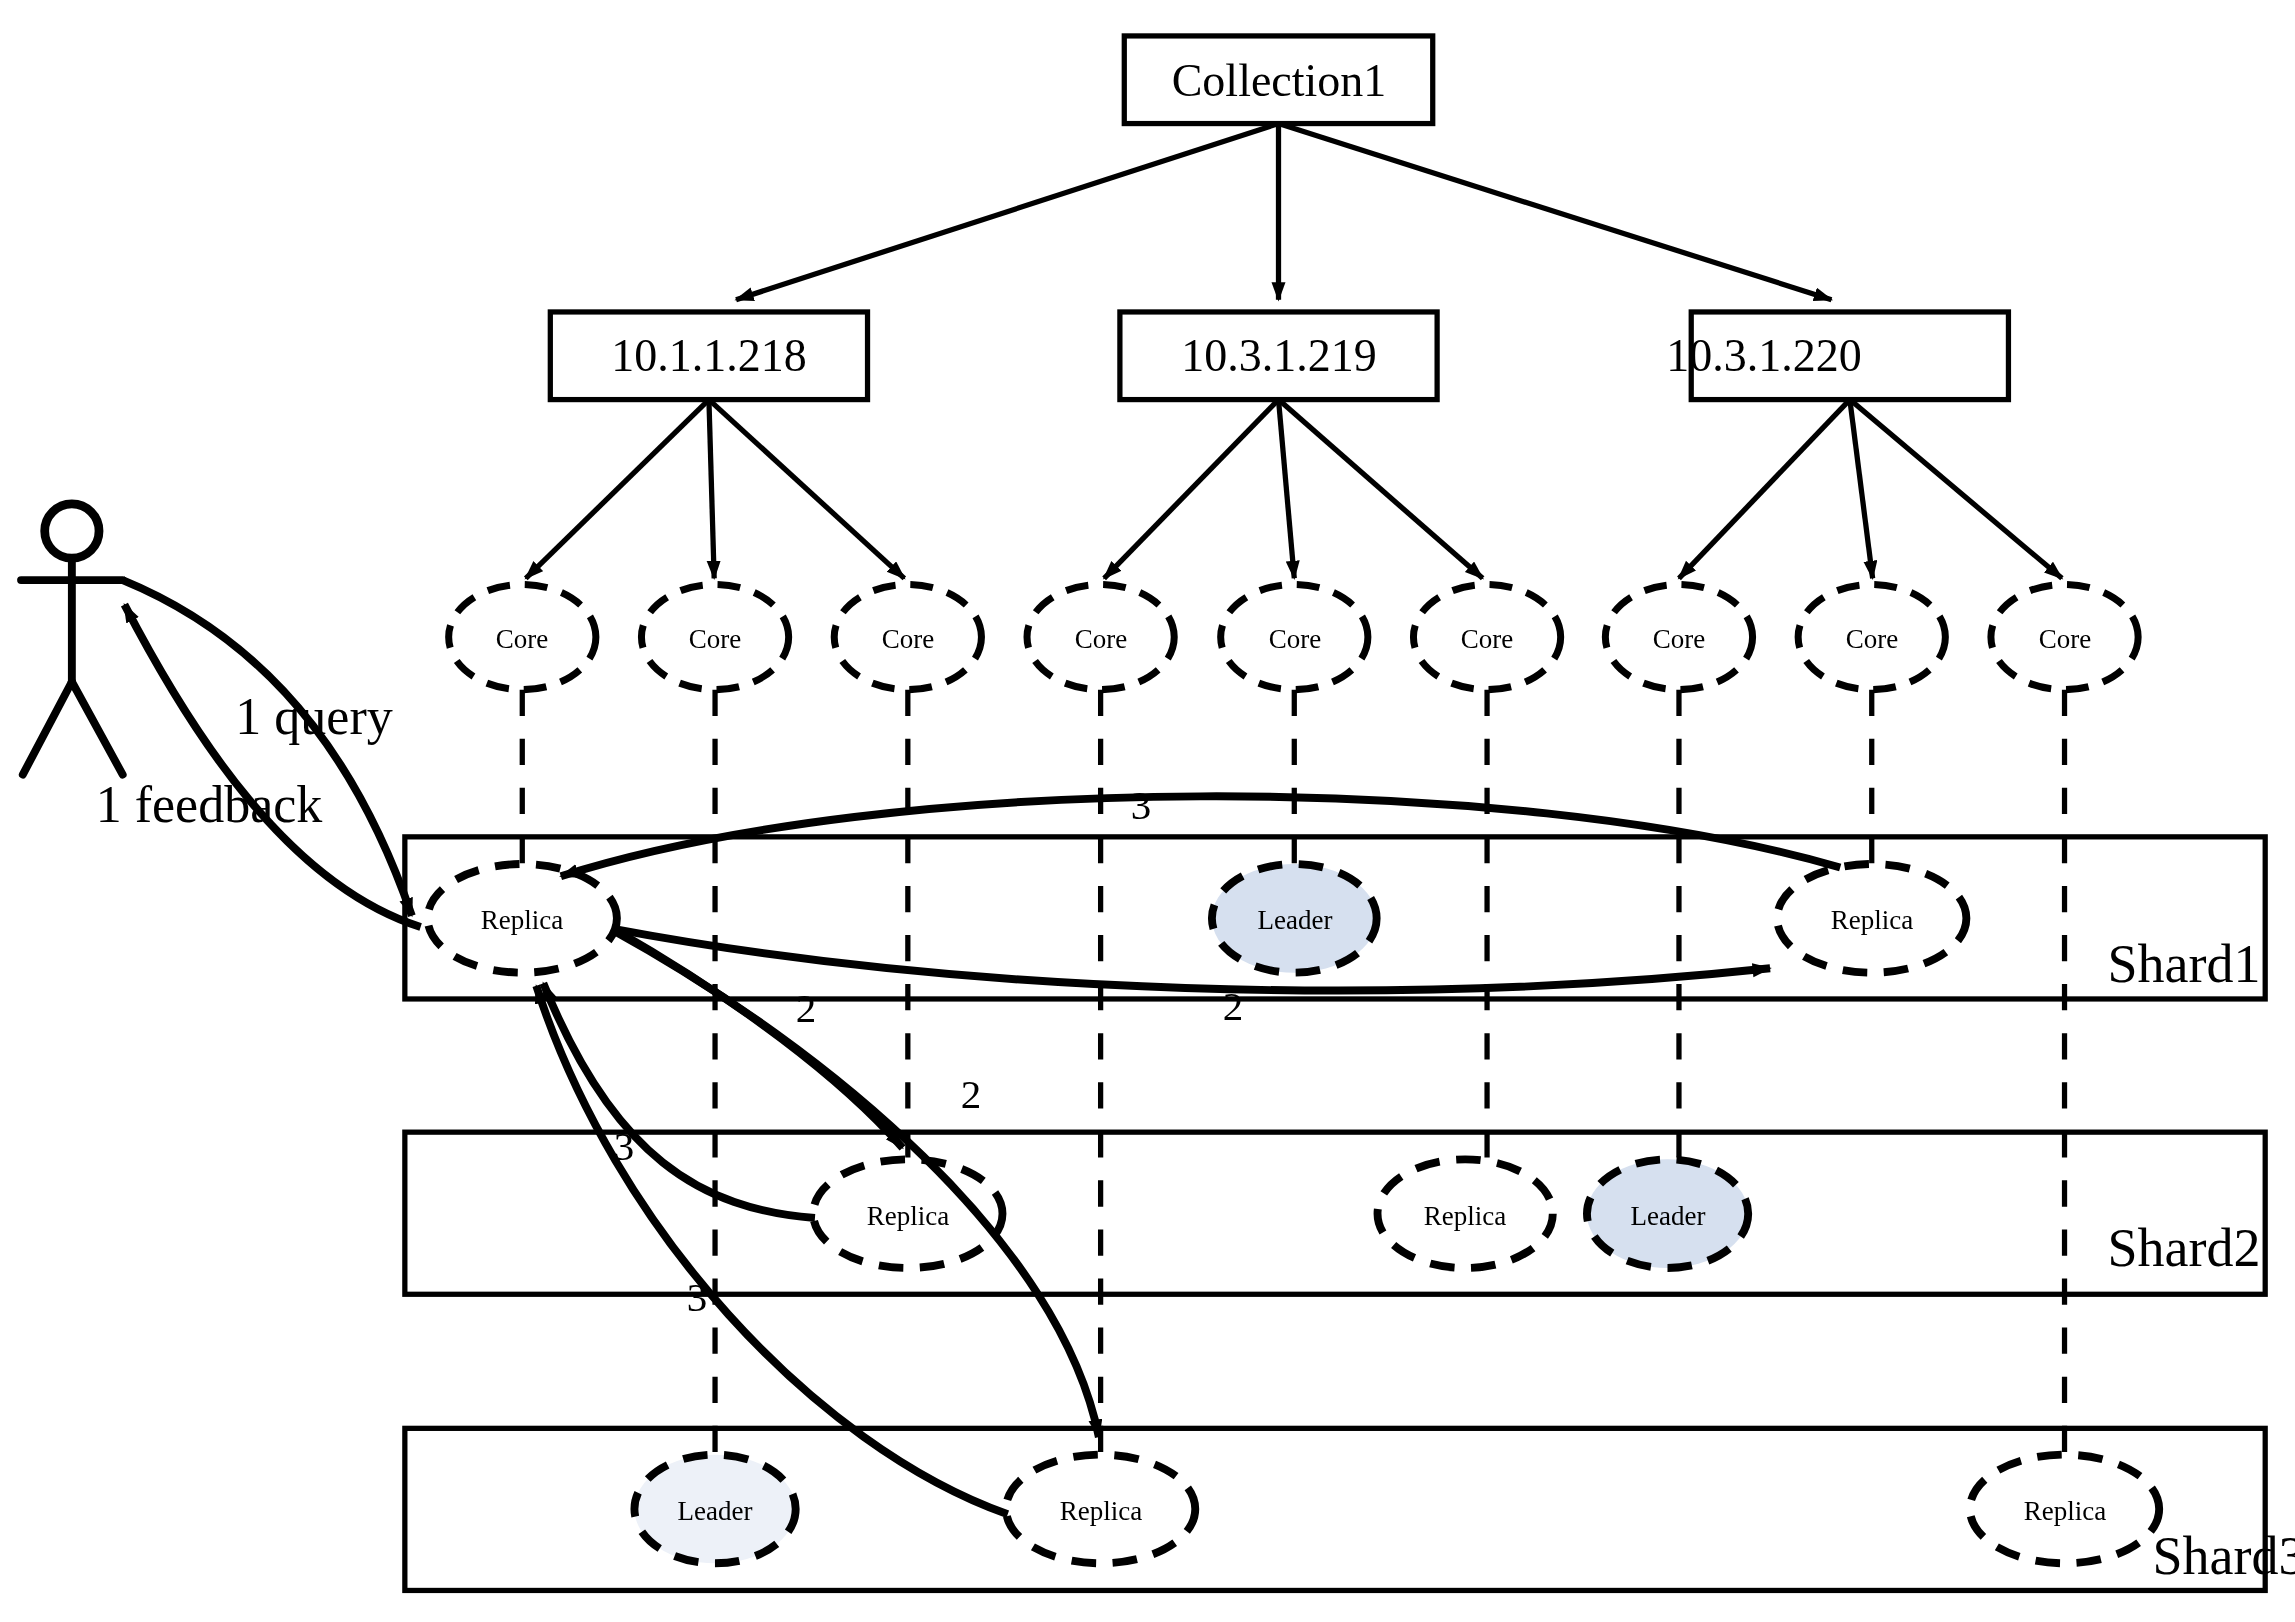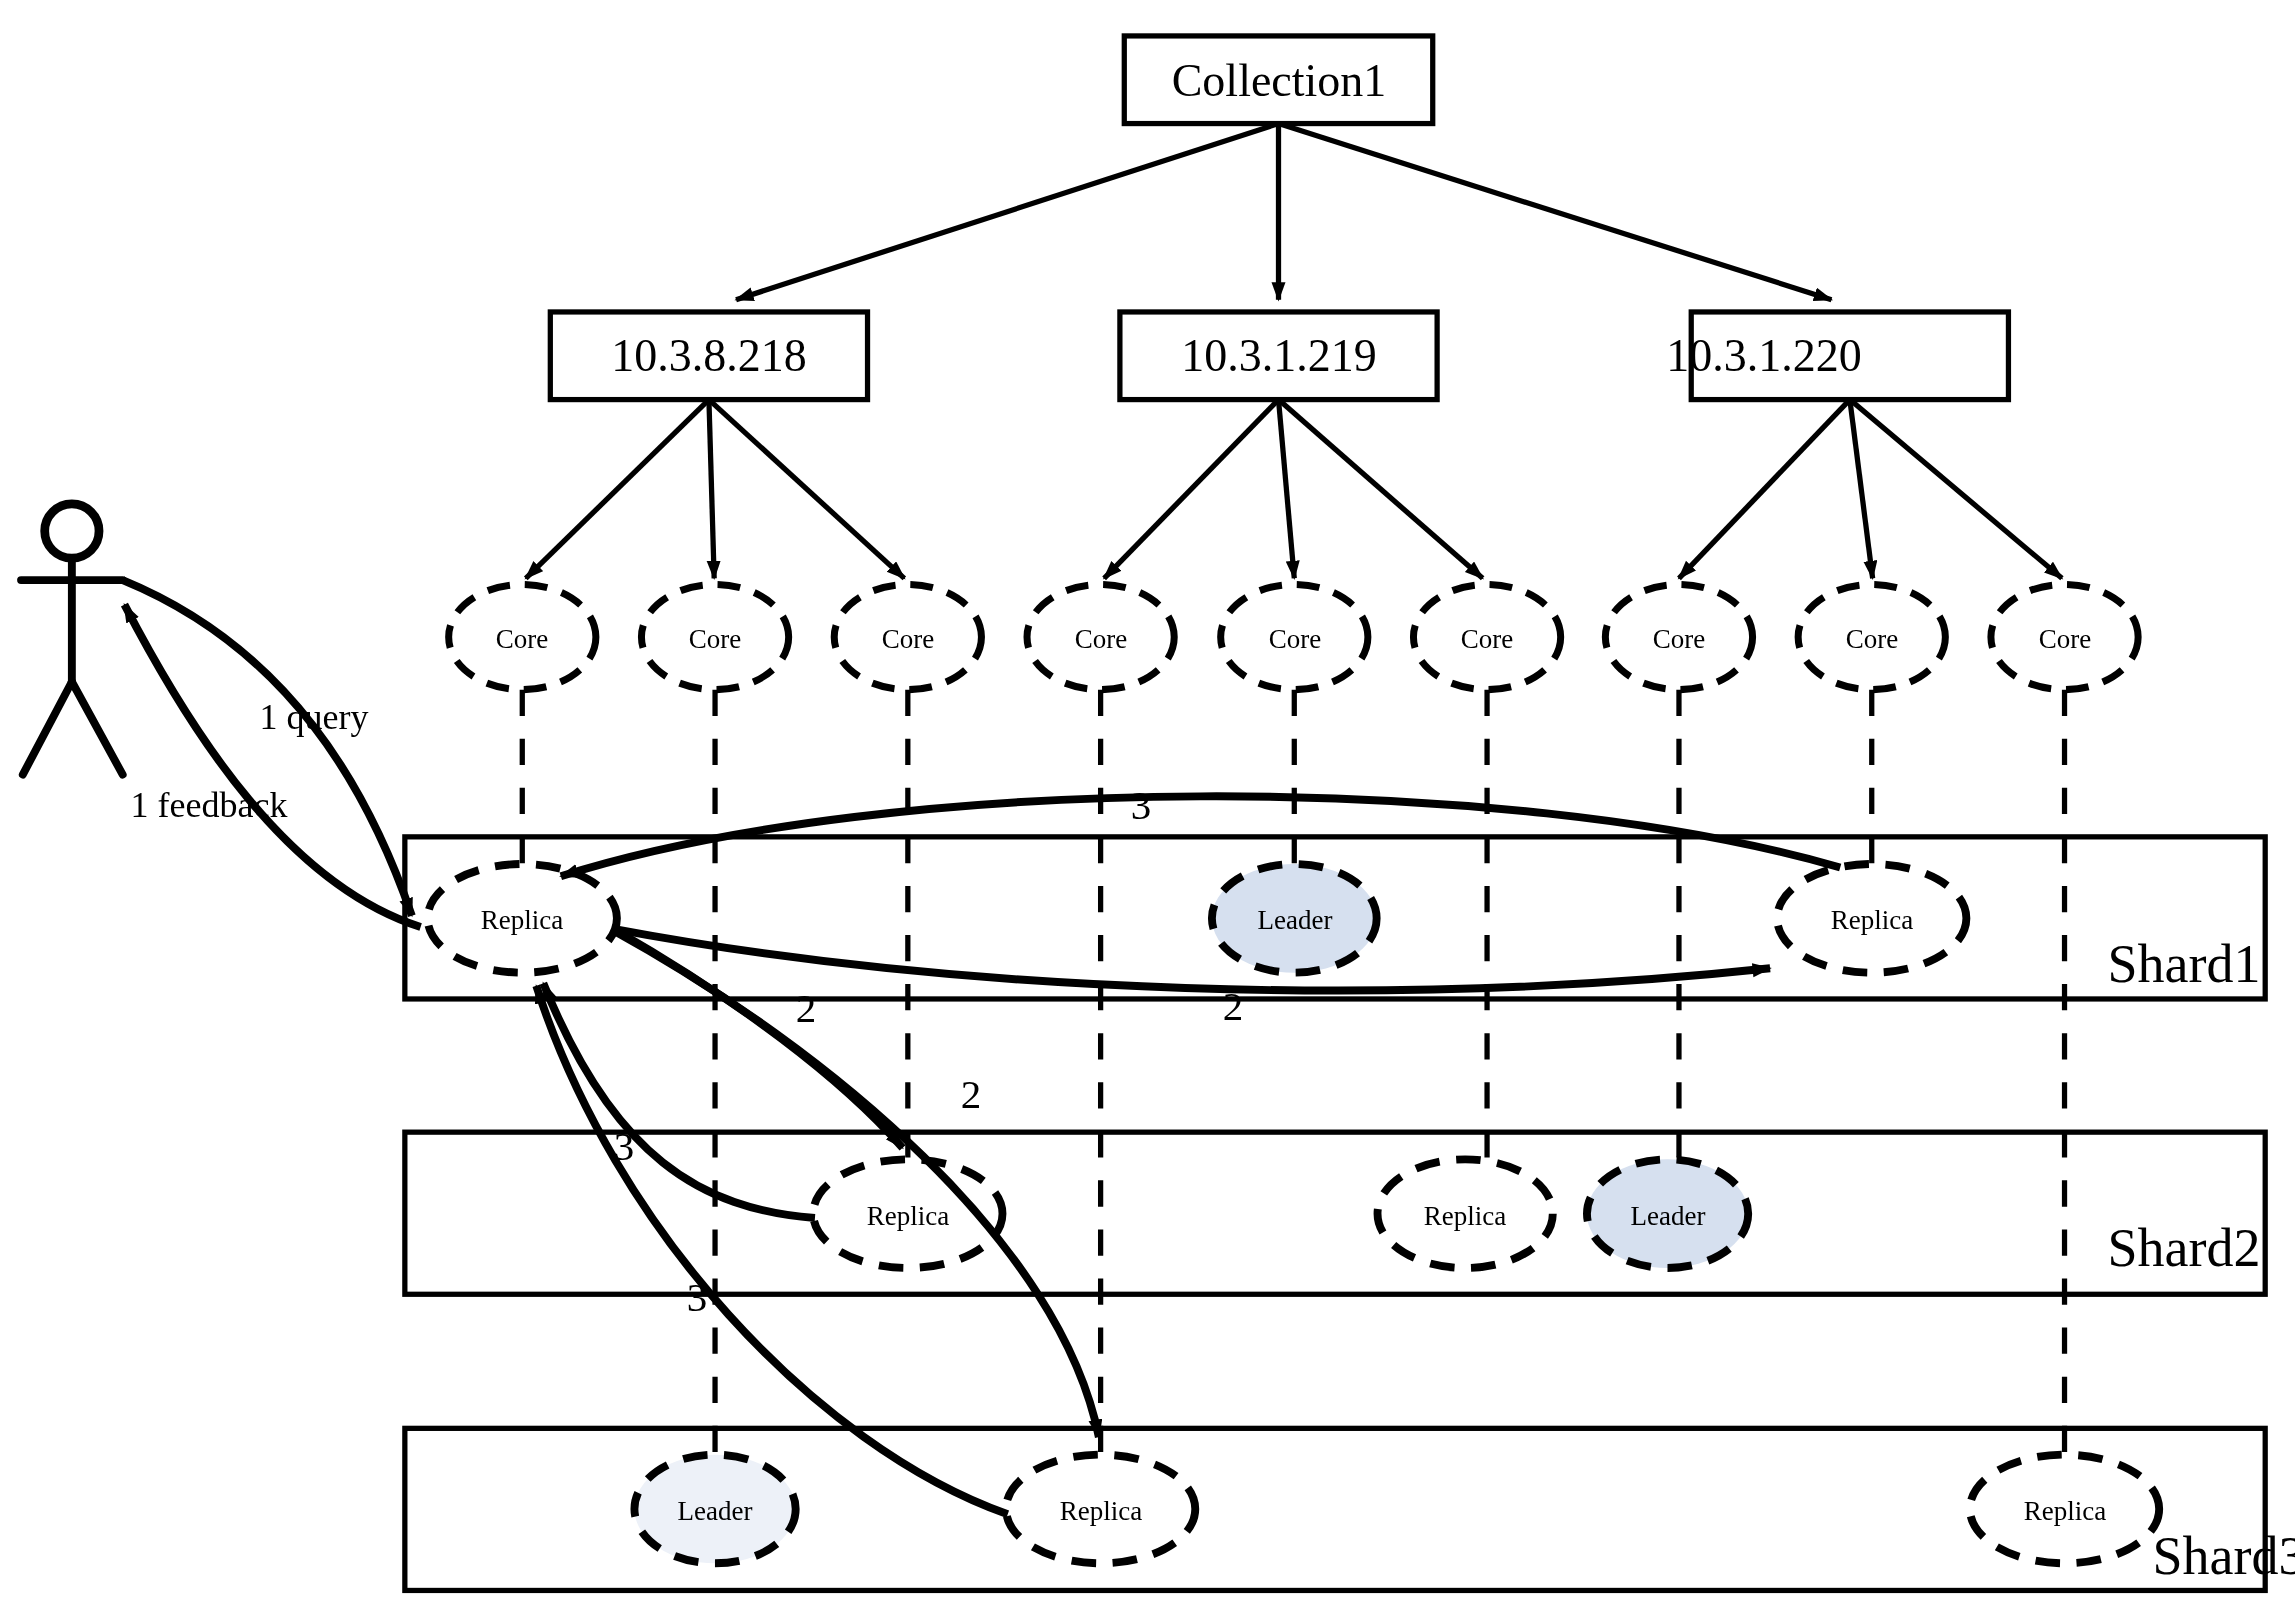--- a/index.html
+++ b/index.html
@@ -31,21 +31,21 @@
     position: absolute;
     white-space: nowrap;
     text-align: center;
     line-height: 1;
     transform: translate(-50%, -50%);
     pointer-events: none;
   }
   .box-label   { font-size: 46px; }
   .node-label  { font-size: 27px; }
   .shard-label { font-size: 54px; }
-  .flow-label  { font-size: 36px; }
+  .flow-label  { font-size: 52px; }
   .step-num    { font-size: 41px; }
 </style>
 </head>
 <body>
 
 <div id="stage">
 
   <svg class="layer" viewBox="0 0 2619 1851">
     <defs>
       <marker id="arrowFilled" markerWidth="16" markerHeight="16" refX="13" refY="5.2" orient="auto" markerUnits="userSpaceOnUse">
@@ -142,21 +142,21 @@
 
     <path d="M2100,990 C 1720,880 1020,880 640,1000" stroke="#000" stroke-width="9" fill="none" marker-end="url(#arrowFilledSm)"></path>
 
     <path d="M930,1390 C 800,1380 700,1320 620,1122" stroke="#000" stroke-width="9" fill="none" marker-end="url(#arrowFilledSm)"></path>
 
     <path d="M1150,1728 C 930,1650 700,1400 612,1125" stroke="#000" stroke-width="9" fill="none" marker-end="url(#arrowFilledSm)"></path>
   </svg>
 
   <div class="txt box-label" style="left:1279px; top:81px;">Collection1</div>
 
-  <div class="txt box-label" style="left:709px; top:356px;">10.3.8.218</div>
+  <div class="txt box-label" style="left:709px; top:356px;">10.1.1.218</div>
   <div class="txt box-label" style="left:1279px; top:356px;">10.3.1.219</div>
   <div class="txt box-label" style="left:1764px; top:356px;">10.3.1.220</div>
 
   <div class="txt node-label" style="left:522px;  top:639px;">Core</div>
   <div class="txt node-label" style="left:715px;  top:639px;">Core</div>
   <div class="txt node-label" style="left:908px; top:639px;">Core</div>
   <div class="txt node-label" style="left:1101px; top:639px;">Core</div>
   <div class="txt node-label" style="left:1295px; top:639px;">Core</div>
   <div class="txt node-label" style="left:1487px; top:639px;">Core</div>
   <div class="txt node-label" style="left:1679px; top:639px;">Core</div>

